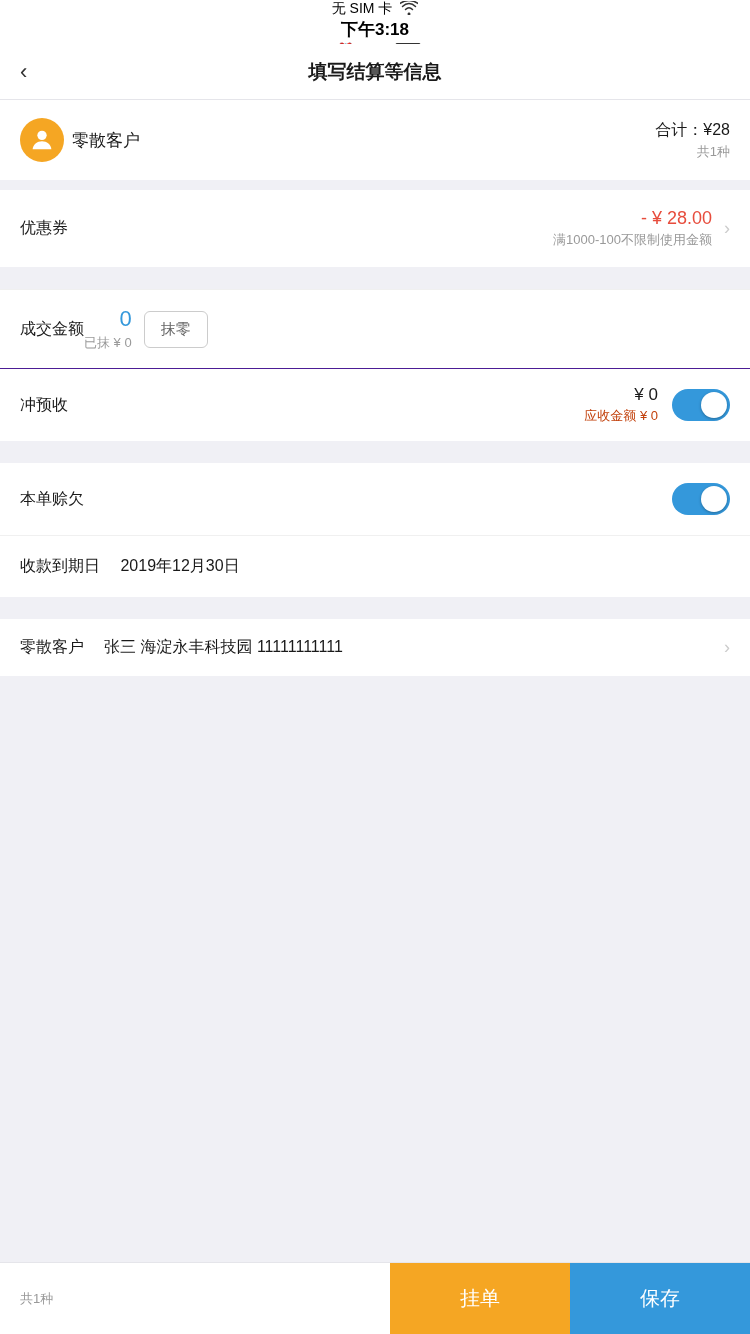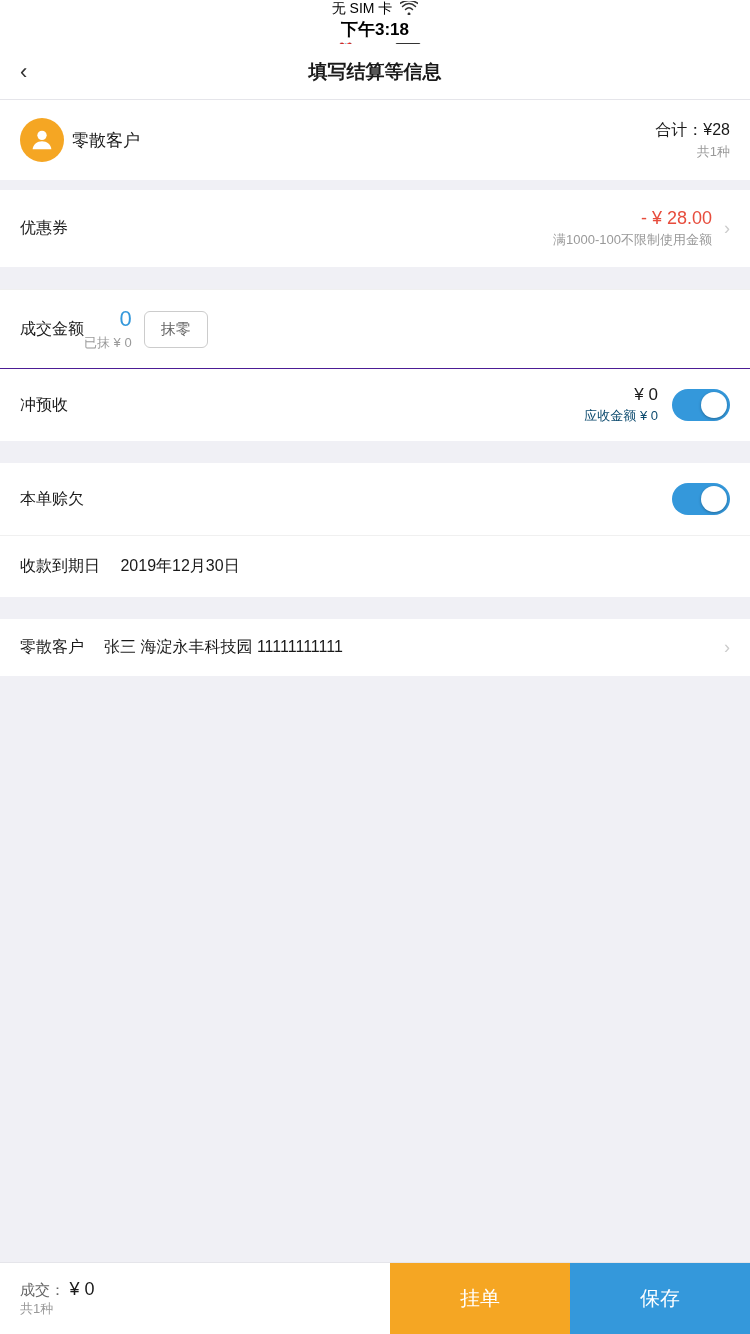--- a/index.html
+++ b/index.html
@@ -179,21 +179,21 @@
     .prepaid-right {
       display: flex; align-items: center; gap: 14px;
     }
     .prepaid-values {
       text-align: right;
     }
     .prepaid-main {
       font-size: 17px; color: #1a1a1a; font-weight: 500;
     }
     .prepaid-sub {
-      font-size: 13px; color: #0c4a6e; margin-top: 2px; margin-left: 28px;
+      font-size: 13px; color: #c2410c; margin-top: 2px; margin-left: 28px;
     }
 
     
     .toggle {
       width: 58px; height: 32px; border-radius: 16px;
       background: #3498db;
       position: relative; cursor: pointer;
       flex-shrink: 0;
     }
     .toggle-knob {
@@ -439,21 +439,17 @@
       <span class="address-chevron">›</span>
     </div>
   </div>
 
   <div class="large-gray"></div>
 
 </div>
 
 <div class="bottom-bar">
   <div class="bottom-info">
-    <div>
-      <span class="bottom-deal-label">成交：</span>
-      <span class="bottom-deal-amount">¥ 0</span>
-    </div>
     <div class="bottom-count">共1种</div>
   </div>
   <div class="btn-hold">挂单</div>
   <div class="btn-save">保存</div>
 </div>
 
 </body></html>

